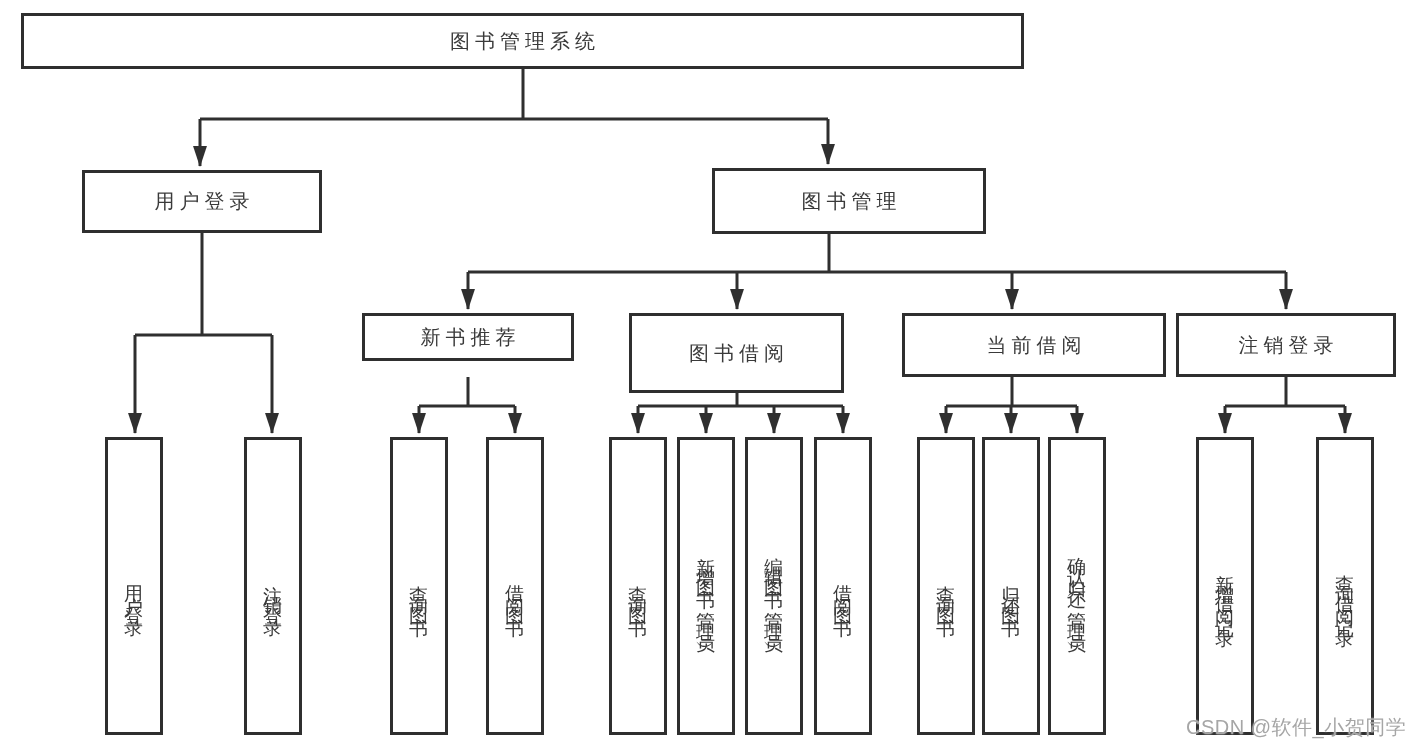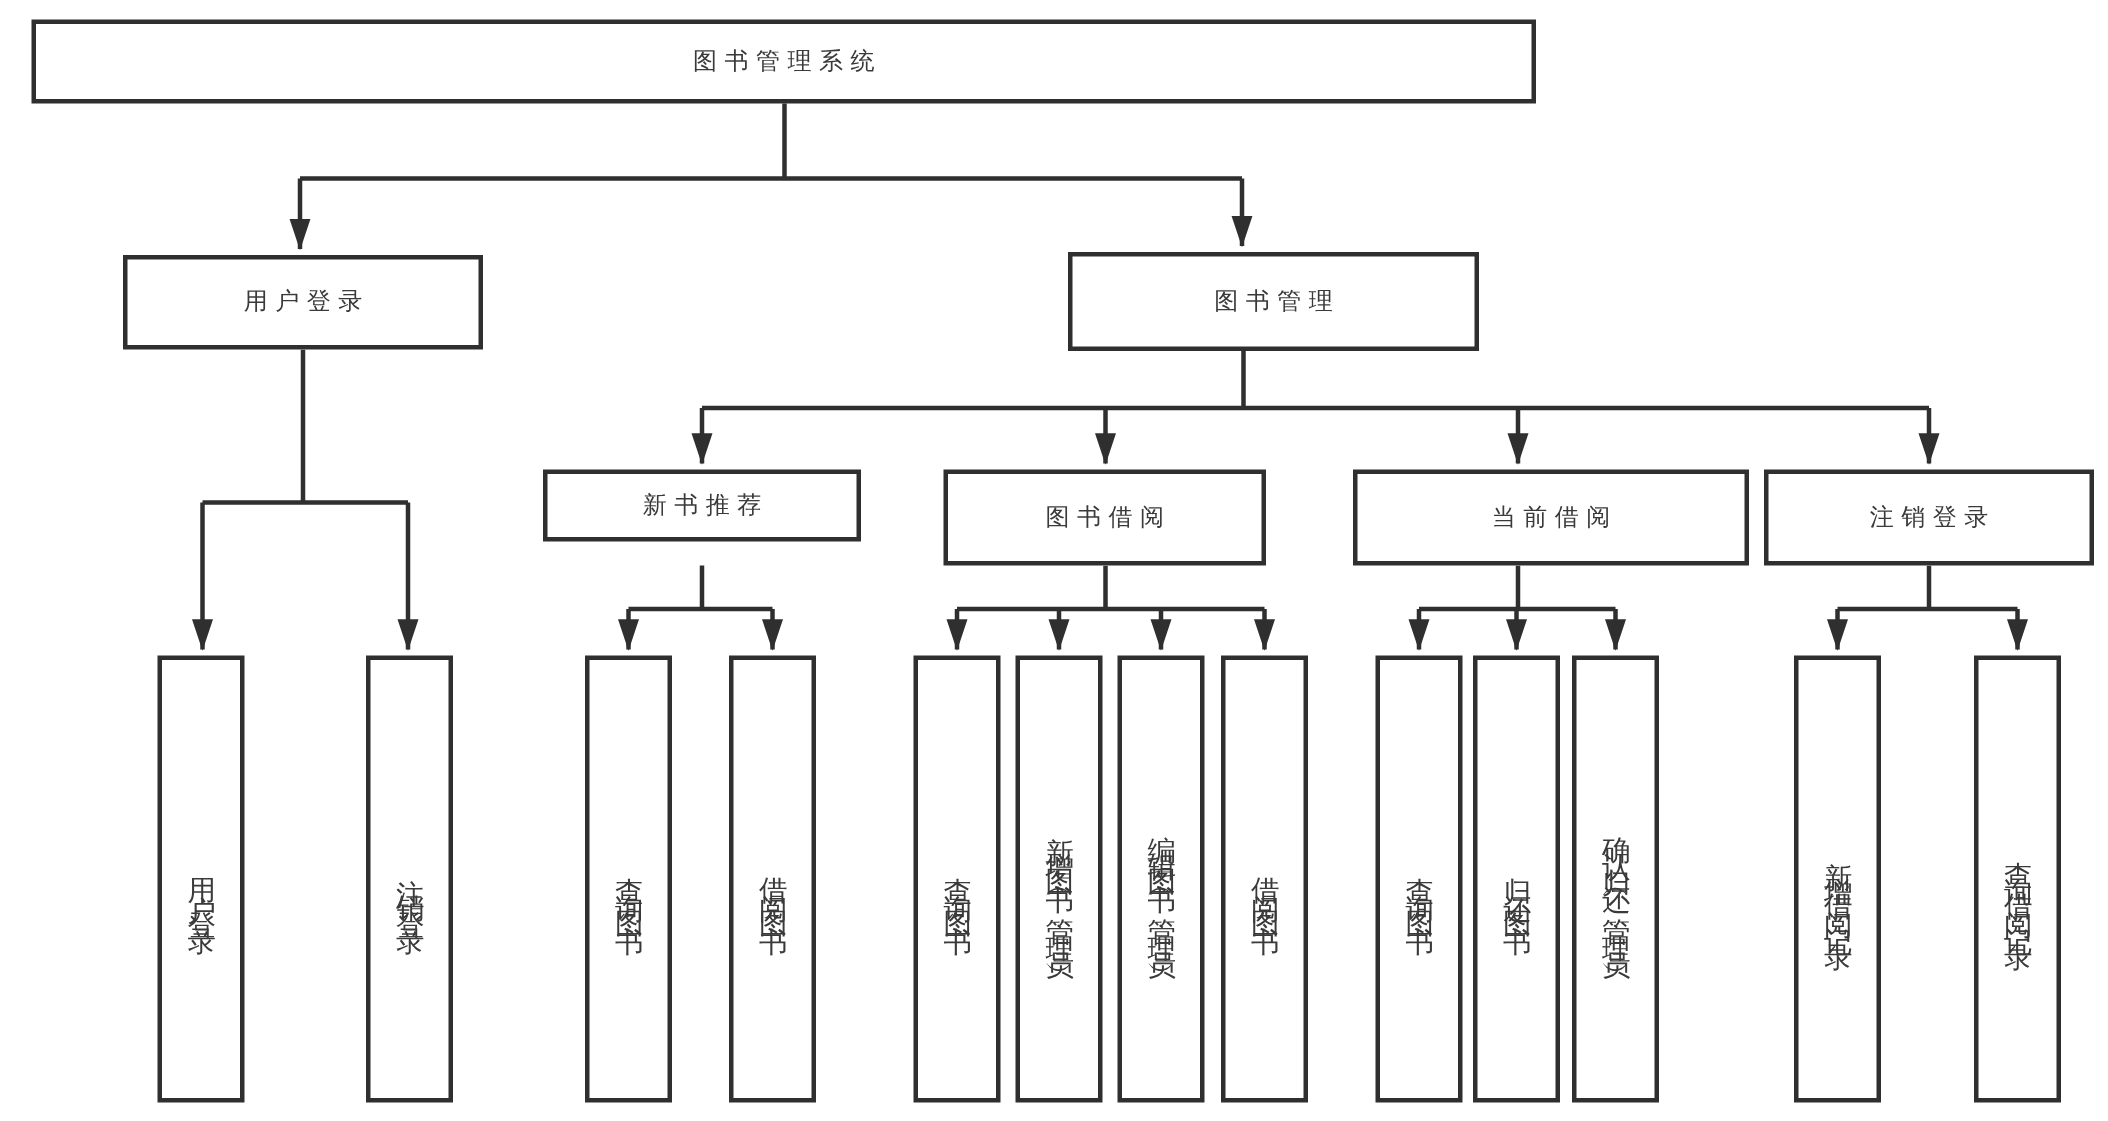--- a/index.html
+++ b/index.html
@@ -1,21 +1,21 @@
 <!DOCTYPE html>
 <html><head>
 <meta charset="utf-8">
 <style>
   html,body{margin:0;padding:0;background:#ffffff;}
   body{font-family:"Liberation Sans","DejaVu Sans",sans-serif;}
   #canvas{position:relative;width:1405px;height:747px;background:#ffffff;overflow:hidden;}
   #connectors{position:absolute;left:0;top:0;width:1405px;height:747px;}
   .box{position:absolute;box-sizing:border-box;background:#ffffff;border:3px solid #2f2f2f;
        display:flex;align-items:center;justify-content:center;color:#3a3a3a;}
-  .hbox{font-size:16px;letter-spacing:5px;white-space:nowrap;align-items:center;}
+  .hbox{font-size:20px;letter-spacing:5px;white-space:nowrap;align-items:center;}
   .hbox .lbl{padding-left:5px;}
   .vbox{width:58px;top:437px;height:298px;}
   .vbox .lbl{writing-mode:vertical-rl;text-orientation:mixed;font-size:19px;
              letter-spacing:11px;line-height:1;padding-top:11px;}
   .watermark{position:absolute;left:1186px;top:714px;font-size:20px;color:#a6a6a6;
              letter-spacing:0.5px;white-space:nowrap;text-shadow:0 0 2px #ffffff;z-index:5;}
 </style>
 </head>
 <body>
 
@@ -71,21 +71,21 @@
   <div class="box hbox" style="left:82px;top:170px;width:240px;height:63px;">
     <span class="lbl">用户登录</span>
   </div>
   <div class="box hbox" style="left:712px;top:168px;width:274px;height:66px;">
     <span class="lbl">图书管理</span>
   </div>
 
   <div class="box hbox" style="left:362px;top:313px;width:212px;height:48px;">
     <span class="lbl">新书推荐</span>
   </div>
-  <div class="box hbox" style="left:629px;top:313px;width:215px;height:64px;">
+  <div class="box hbox" style="left:629px;top:313px;width:215px;height:80px;">
     <span class="lbl">图书借阅</span>
   </div>
   <div class="box hbox" style="left:902px;top:313px;width:264px;height:64px;">
     <span class="lbl">当前借阅</span>
   </div>
   <div class="box hbox" style="left:1176px;top:313px;width:220px;height:64px;">
     <span class="lbl">注销登录</span>
   </div>
 
   <div class="box vbox" style="left:105px;">
@@ -125,14 +125,15 @@
     <span class="lbl">确认归还（管理员）</span>
   </div>
 
   <div class="box vbox" style="left:1196px;">
     <span class="lbl">新增借阅记录</span>
   </div>
   <div class="box vbox" style="left:1316px;">
     <span class="lbl">查询借阅记录</span>
   </div>
 
+  <div class="watermark">CSDN @软件_小贺同学</div>
 
 </div>
 
 </body></html>

